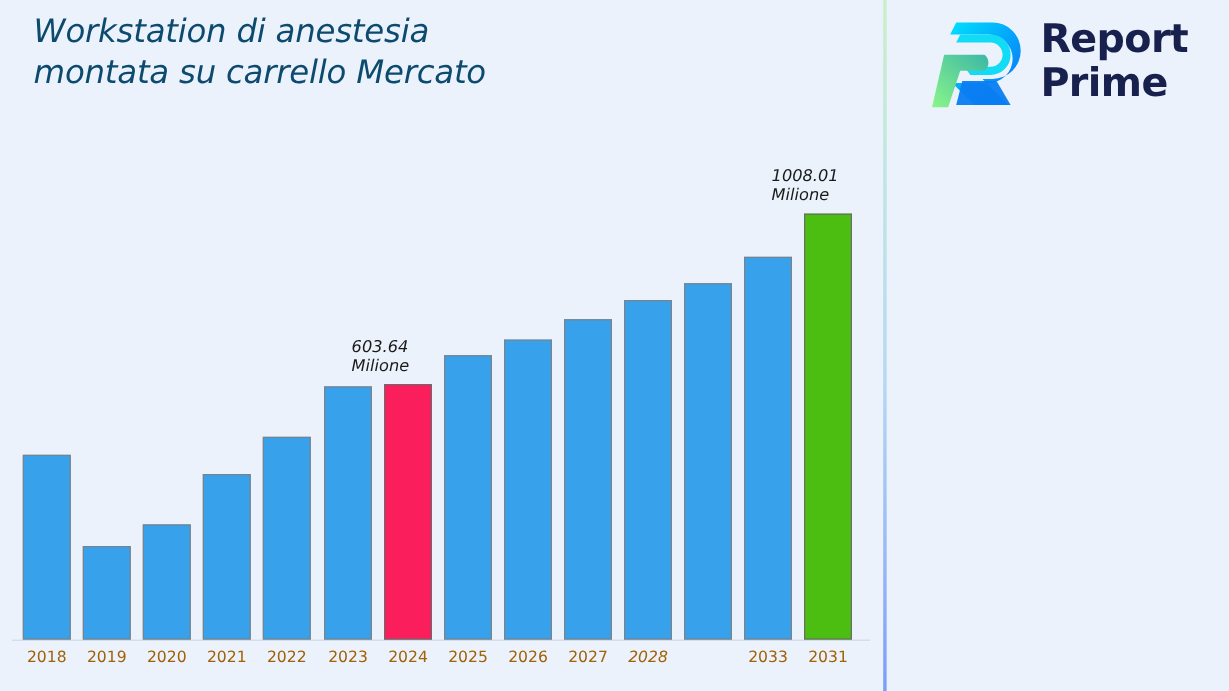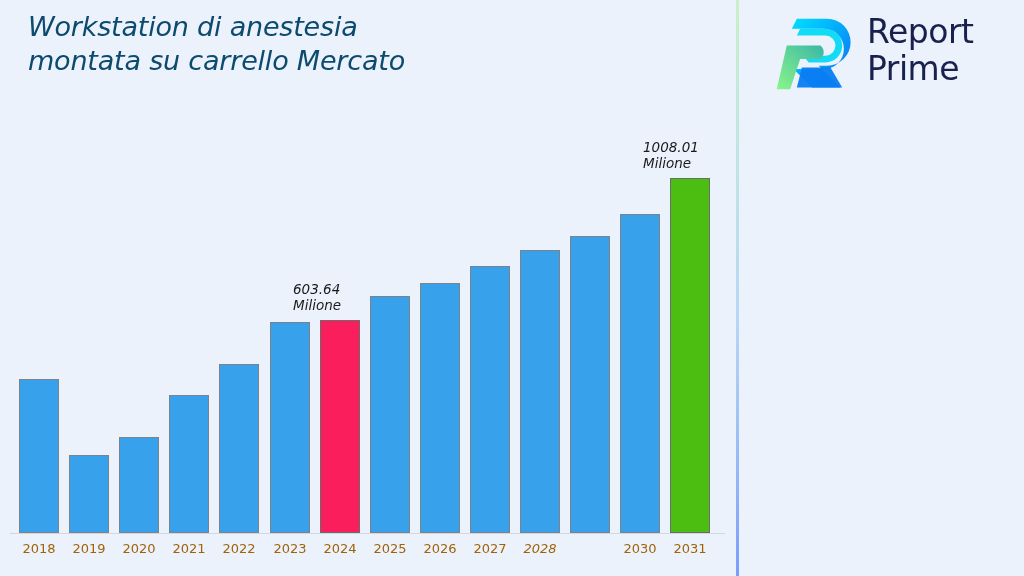--- a/index.html
+++ b/index.html
@@ -63,21 +63,21 @@
   }
 
   
   #right-panel{position:absolute;left:739px;top:0;width:285px;height:576px;background:#ebf2fc;}
 
   #logo{position:absolute;left:36px;top:8px;width:230px;height:92px;}
   #logo-mark{position:absolute;left:0;top:4px;width:84px;height:84px;}
   #logo-text{
     position:absolute;left:92px;top:6px;
     font-family:"DejaVu Sans","Liberation Sans",sans-serif;
-    font-weight:normal;font-size:33px;line-height:1.12;
+    font-weight:bold;font-size:33px;line-height:1.12;
     color:#18214d;letter-spacing:-0.5px;
   }
   .logo-line{display:block;}
 
   #cagr-block{position:absolute;left:0;top:252px;width:285px;text-align:center;}
   #cagr-value{
     font-style:italic;font-size:41px;color:#0a0a0a;font-weight:400;
     letter-spacing:-0.5px;line-height:1.0;
   }
   #cagr-rule{
@@ -122,21 +122,21 @@
         <div class="tick-label" style="left: 365px; width: 50px;">2025</div>
         <div class="bar blue" style="left: 420px; width: 40px; height: 250px; top: 283px;"></div>
         <div class="tick-label" style="left: 415px; width: 50px;">2026</div>
         <div class="bar blue" style="left: 470px; width: 40px; height: 267px; top: 266px;"></div>
         <div class="tick-label" style="left: 465px; width: 50px;">2027</div>
         <div class="bar blue" style="left: 520px; width: 40px; height: 283px; top: 250px;"></div>
         <div class="tick-label" style="left: 515px; width: 50px; font-style: italic;">2028</div>
         <div class="bar blue" style="left: 570px; width: 40px; height: 297px; top: 236px;"></div>
         <div class="tick-label" style="left: 565px; width: 50px; margin-top: 48px;">2029</div>
         <div class="bar blue" style="left: 620px; width: 40px; height: 319px; top: 214px;"></div>
-        <div class="tick-label" style="left: 615px; width: 50px;">2030</div>
+        <div class="tick-label" style="left: 615px; width: 50px;">2033</div>
         <div class="bar green" style="left: 670px; width: 40px; height: 355px; top: 178px;"></div>
         <div class="tick-label" style="left: 665px; width: 50px;">2031</div>
         <div class="bar-label" style="left: 643px; width: 94px; top: 140px;">1008.01
 Milione</div>
       </div>
 
   </div>
 
   <div id="divider"></div>
 

